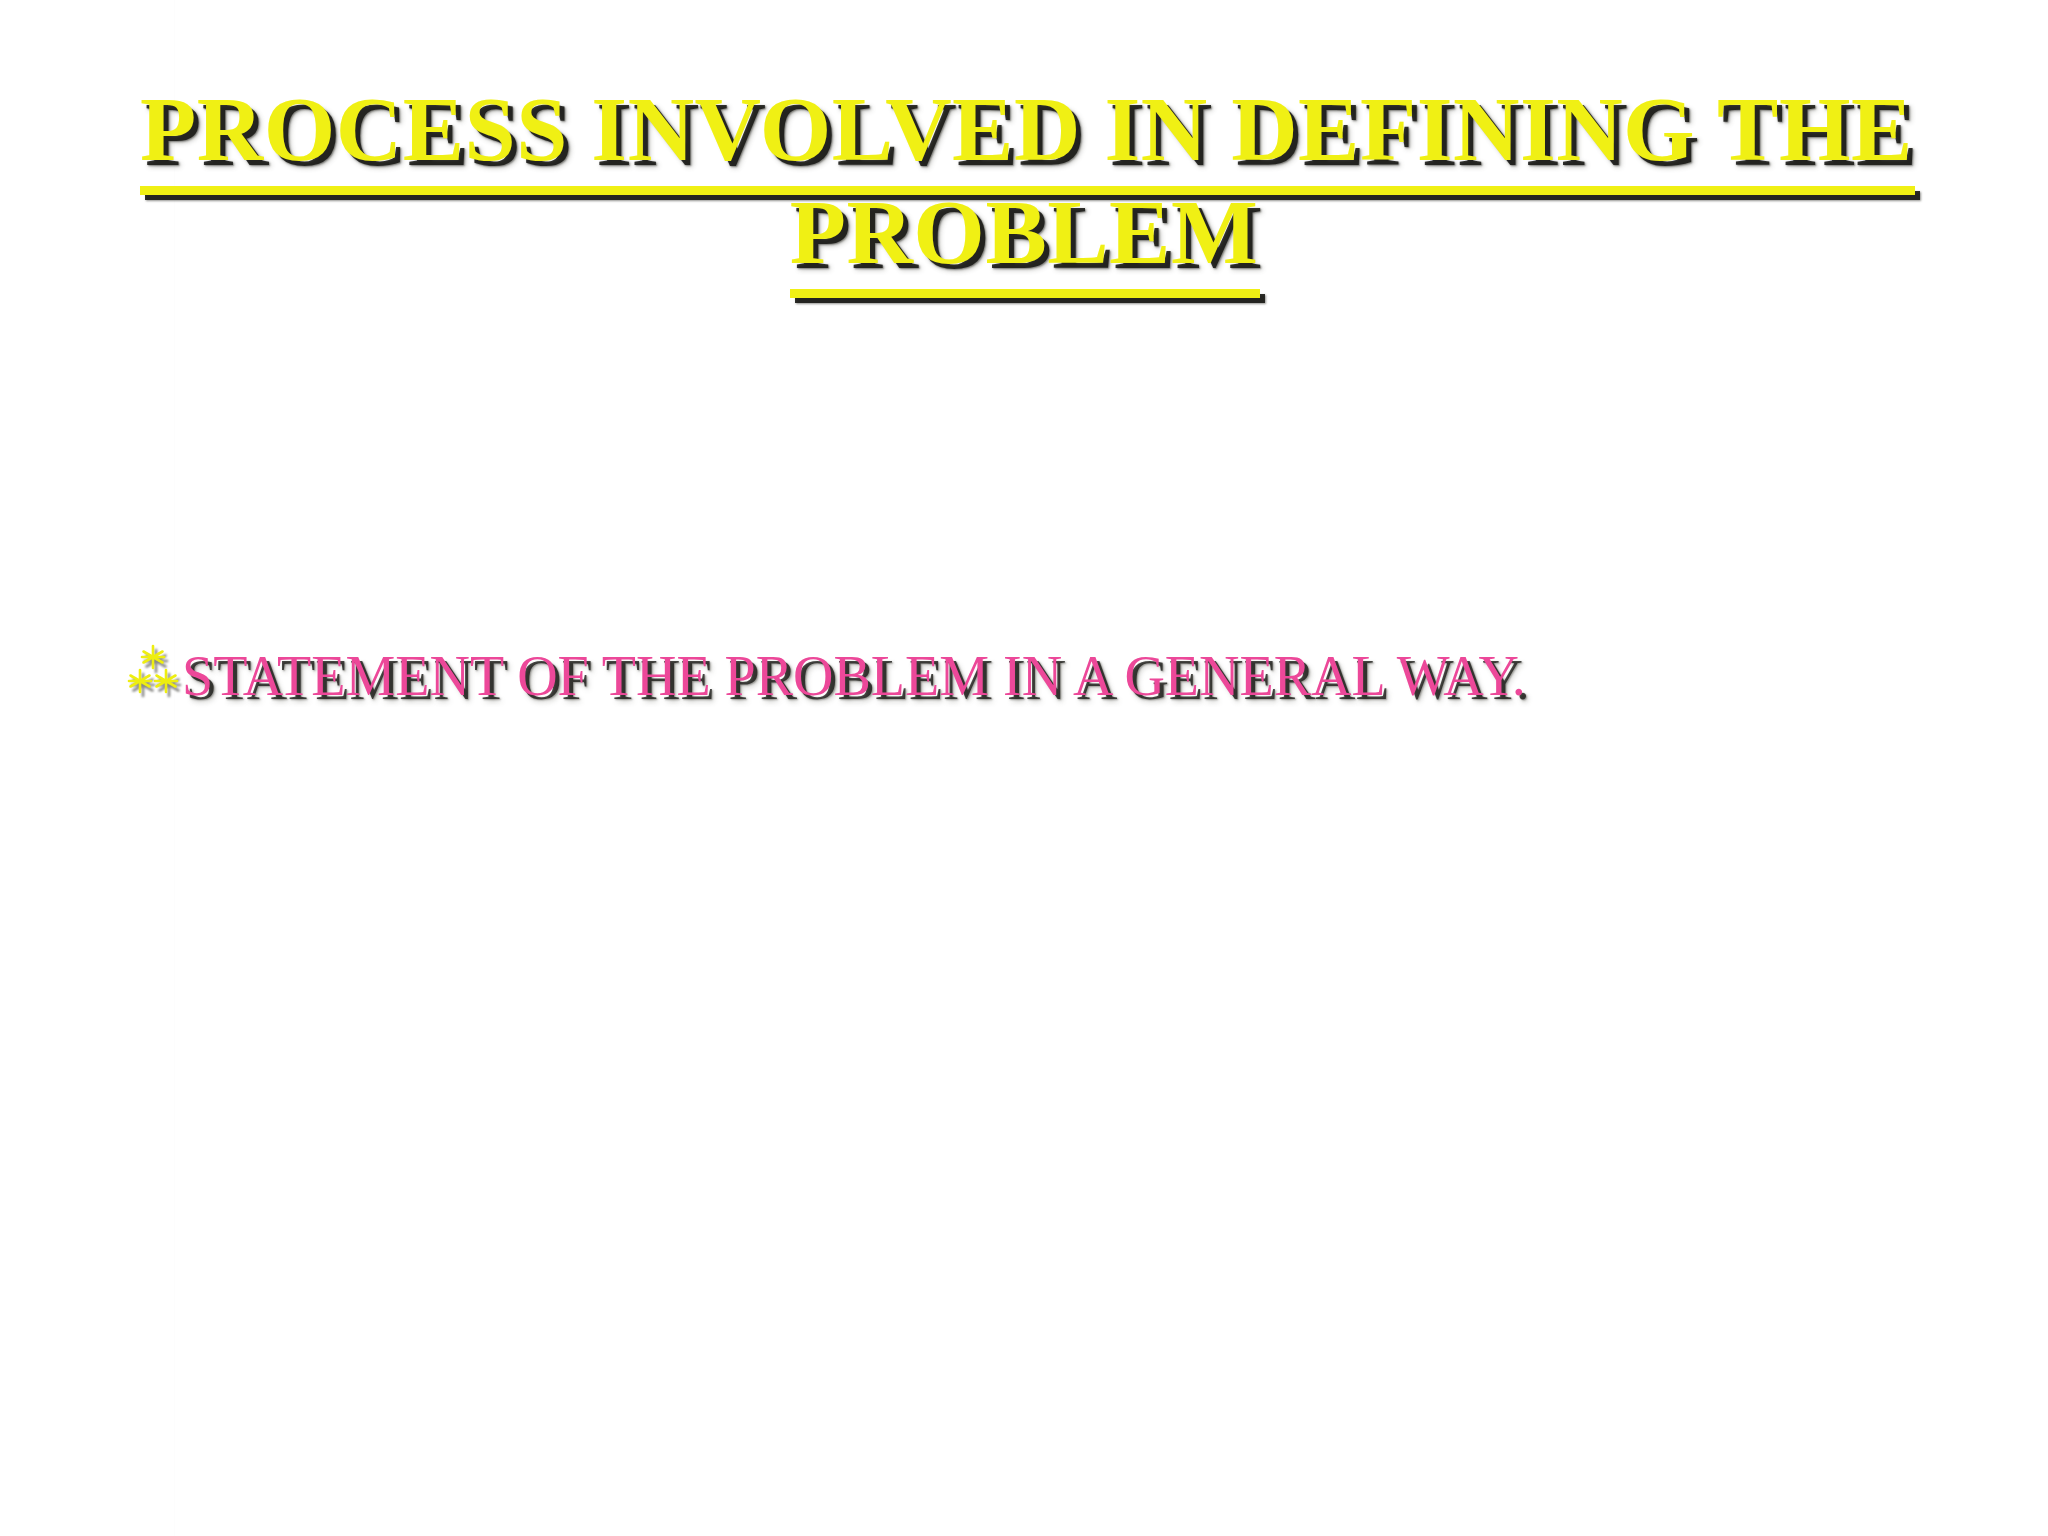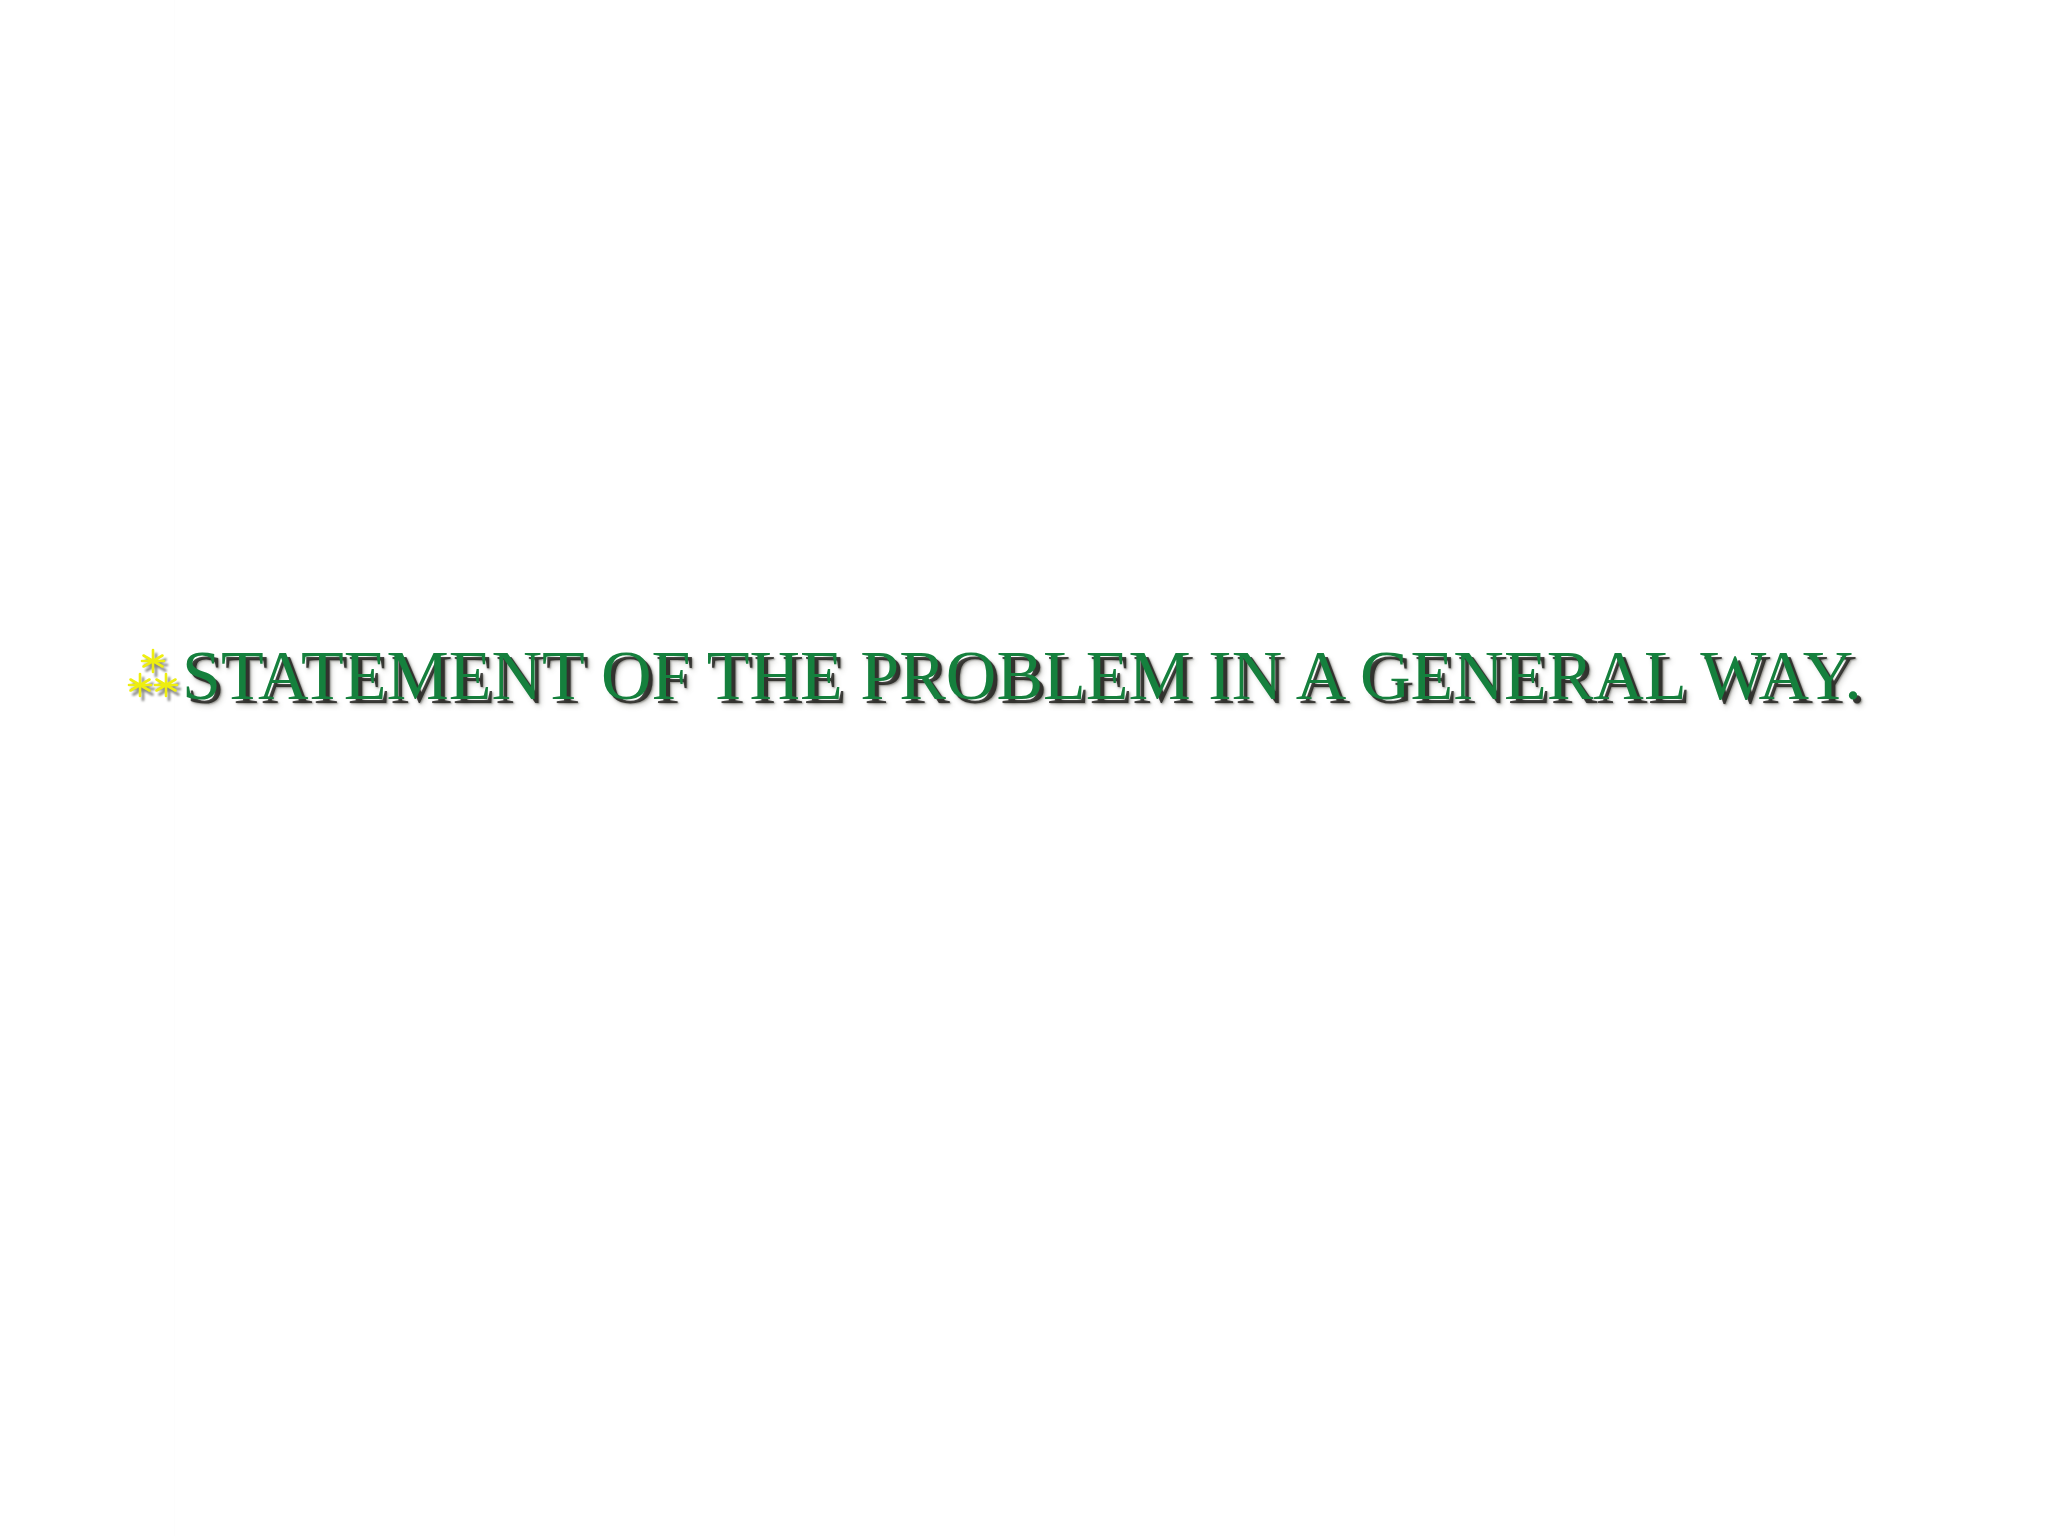--- a/index.html
+++ b/index.html
@@ -73,23 +73,23 @@
     left: 126px;
     top: 620px;
     width: 1800px;
   }
 
   .bullet-line {
     position: relative;
     display: block;
     font-family: "Liberation Serif", "DejaVu Serif", serif;
     font-weight: normal;
-    font-size: 70px;
+    font-size: 56px;
     line-height: 112px;
-    color: #15803d;
+    color: #ec4899;
     text-shadow:
        4px 4px 0 rgba(28,28,24,0.80),
        5px 5px 2px rgba(55,55,48,0.50),
        6px 7px 5px rgba(95,95,82,0.28);
     white-space: normal;
   }
 
   .bullet-line .body-text {
     display: inline;
   }
@@ -124,20 +124,24 @@
     background: rgba(0,0,0,0.008);
   }
 </style>
 </head>
 <body>
 
 <div id="slide">
 
   <div class="faint-edge"></div>
 
+  <div class="title-block">
+    <span class="title-line"><span class="title-ink">PROCESS INVOLVED IN DEFINING THE</span></span>
+    <span class="title-line"><span class="title-ink">PROBLEM</span></span>
+  </div>
 
   <div class="body-block">
     <div class="bullet-line"><span class="bullet-glyph"><svg viewBox="0 0 54 62" xmlns="http://www.w3.org/2000/svg" aria-hidden="true">
            <g fill="#eeee10" stroke="#eeee10" stroke-width="2.6" stroke-linecap="round">
 
              <g transform="translate(27,18)">
                <line x1="0" y1="-11" x2="0" y2="11"></line>
                <line x1="-9.5" y1="-5.5" x2="9.5" y2="5.5"></line>
                <line x1="-9.5" y1="5.5" x2="9.5" y2="-5.5"></line>
                <line x1="-11" y1="0" x2="11" y2="0"></line>

